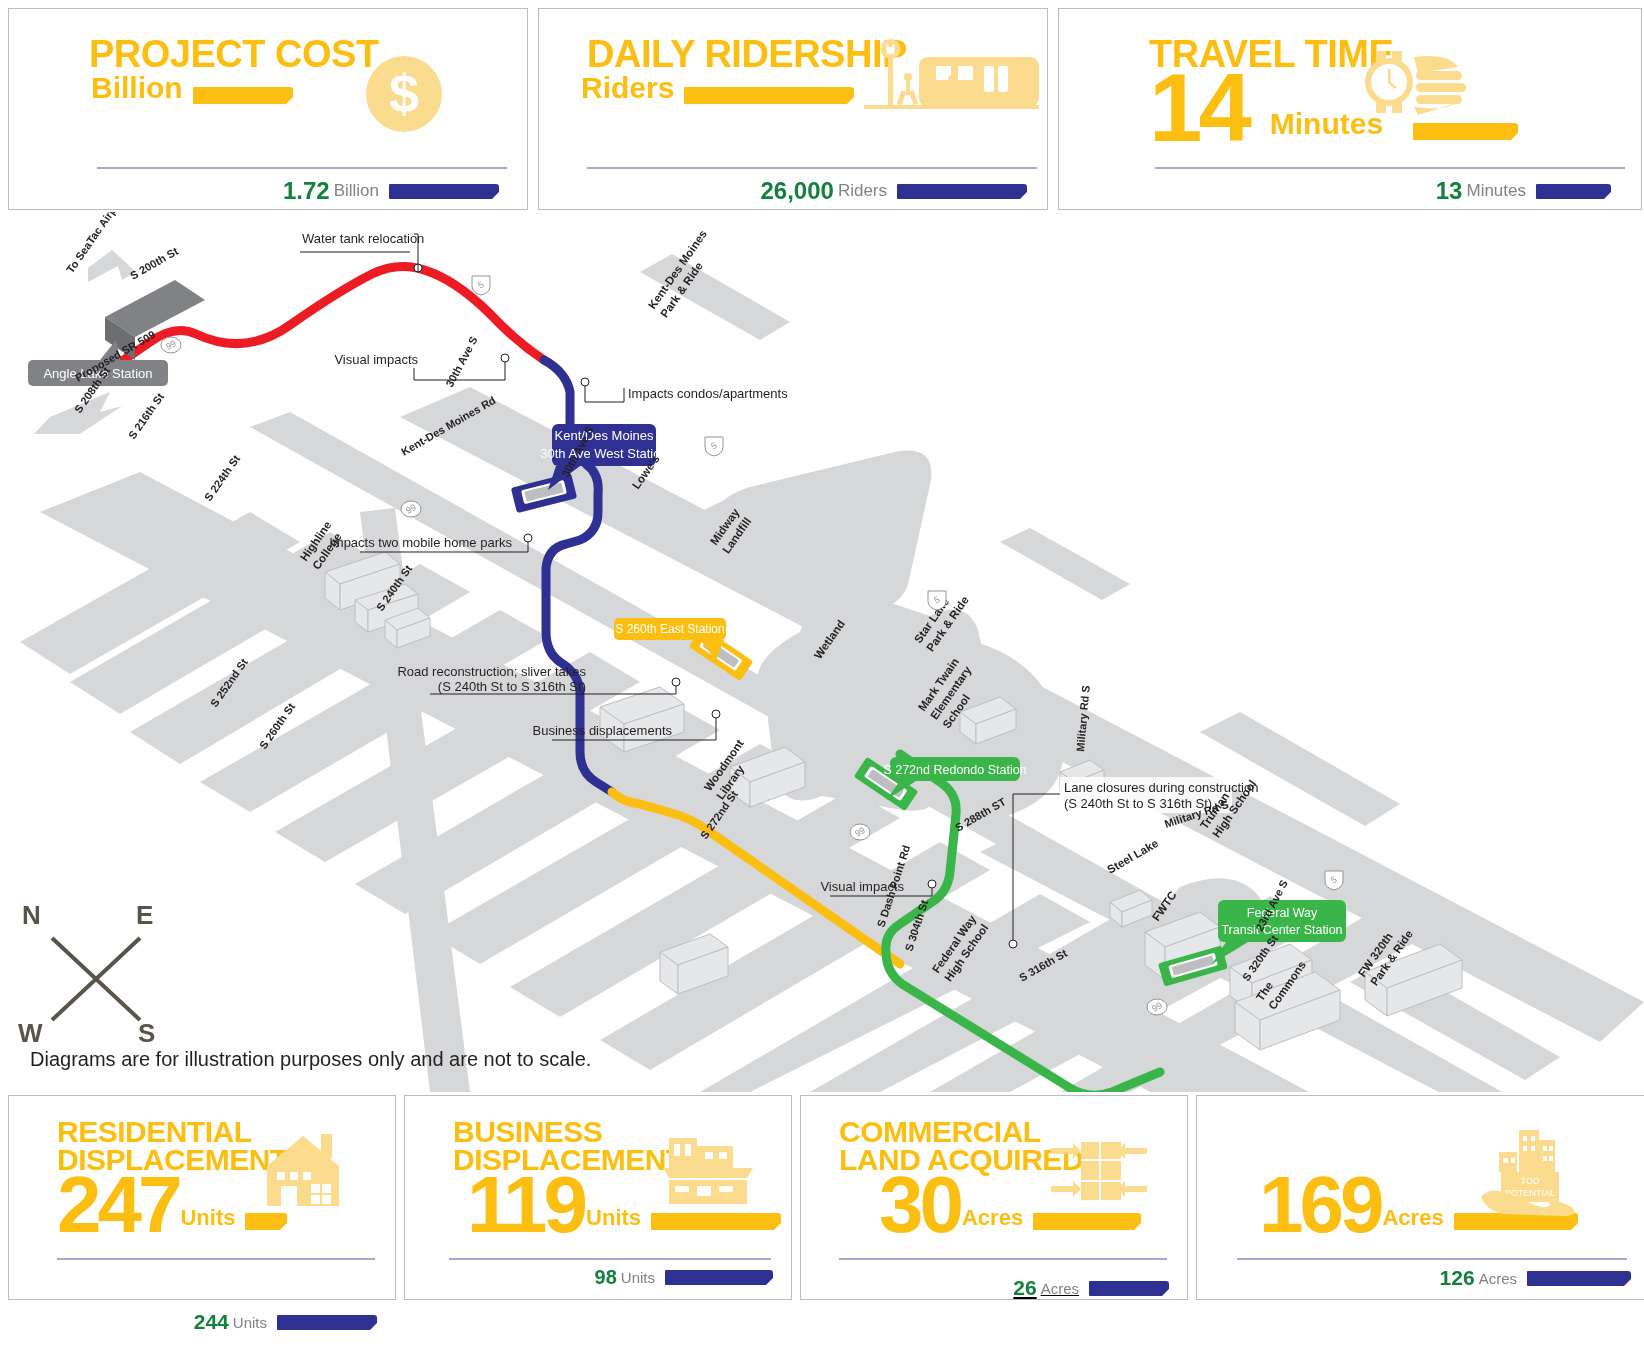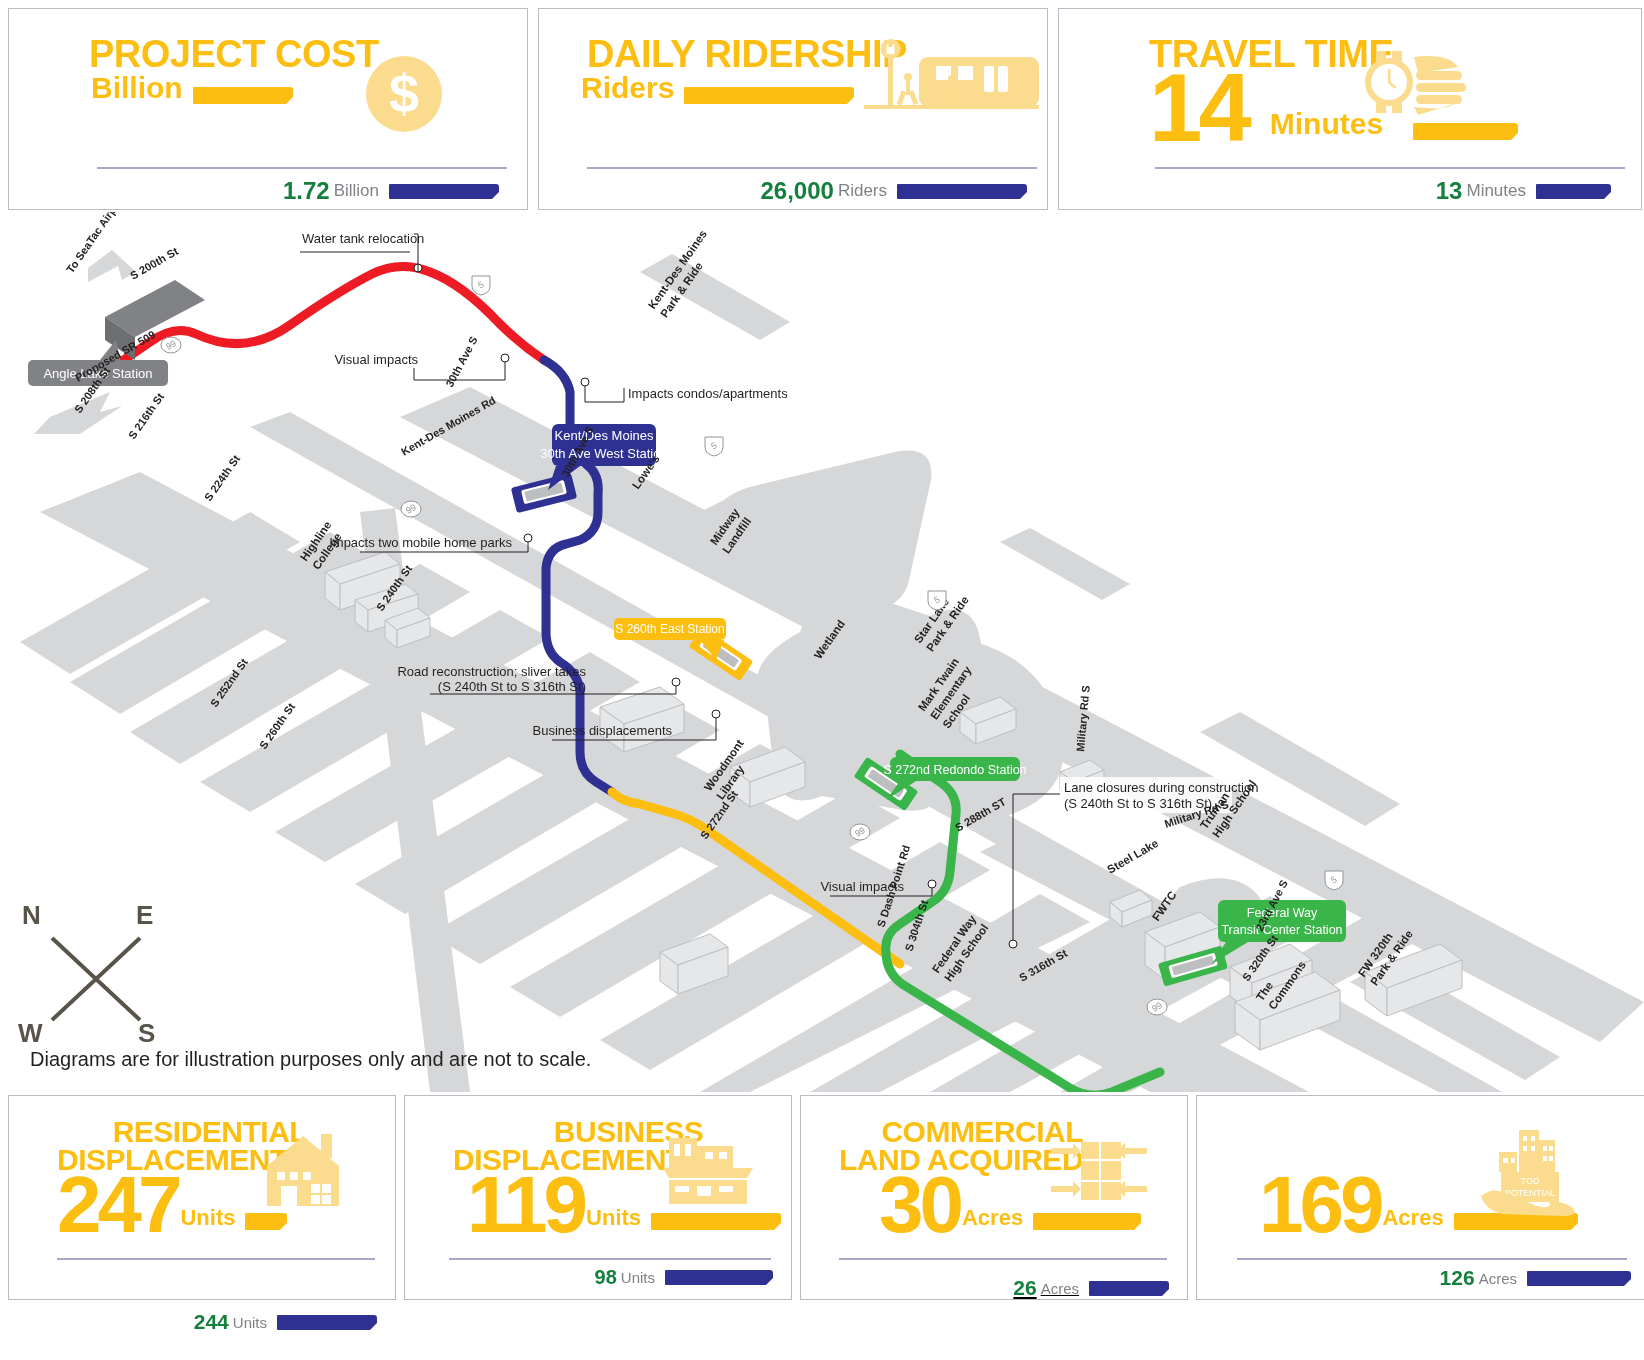--- a/index.html
+++ b/index.html
@@ -5,21 +5,21 @@
   html,body{margin:0;padding:0;}
   body{
     width:1644px;height:1360px;background:#ffffff;
     font-family:"Liberation Sans", sans-serif;
     position:relative;overflow:hidden;
   }
   
   .stat-row{position:absolute;left:0;display:flex;}
   .stat-panel{
     position:relative;box-sizing:border-box;
-    border:1px solid #b9bcc4;background:#fff;text-align:right;
+    border:1px solid #b9bcc4;background:#fff;
   }
   .stat-title{
     position:absolute;color:#FDBE12;font-weight:bold;
     letter-spacing:-0.5px;line-height:0.92;
     text-transform:uppercase;white-space:pre-line;
   }
   .stat-bigrow{position:absolute;display:flex;align-items:flex-end;}
   .stat-big{
     color:#FDBE12;font-weight:bold;line-height:0.78;letter-spacing:-4px;
   }

